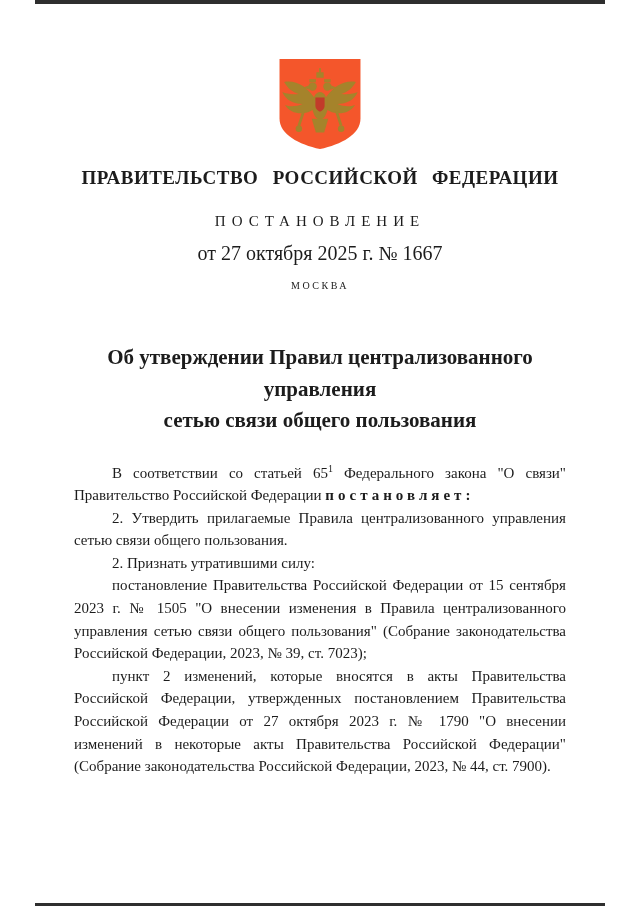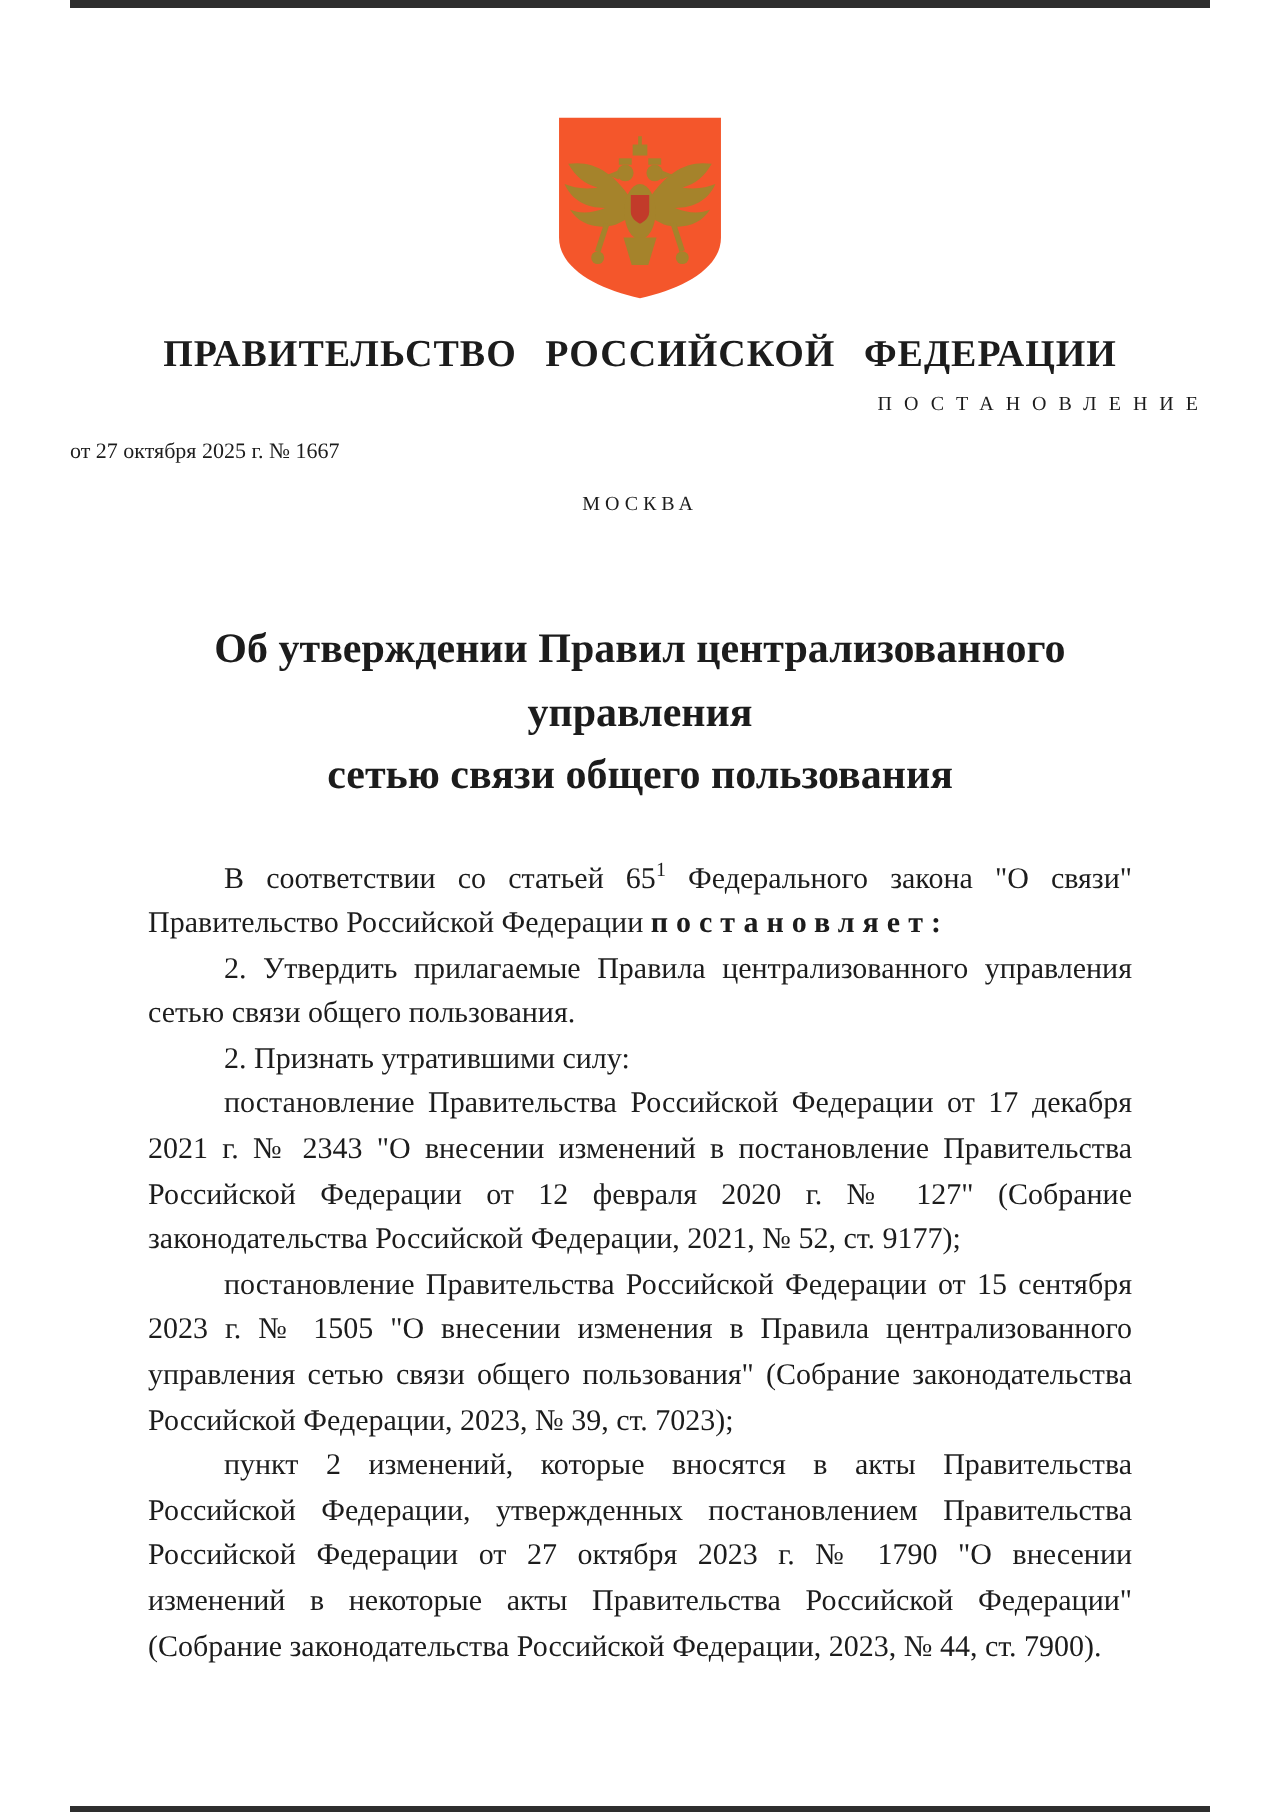--- a/index.html
+++ b/index.html
@@ -20,28 +20,29 @@
 
   .org-name{
     margin-top:15px;
     text-align:center;
     font-weight:bold;
     font-size:19px;
     letter-spacing:0.5px;
     word-spacing:9px;
   }
   .doc-type{
-    margin-top:8px;
-    text-align:right;
-    font-size:10px;
+    margin-top:24px;
+    text-align:center;
+    font-size:15px;
     letter-spacing:6px;
   }
   .date-line{
     margin-top:12px;
-    font-size:11px;
+    text-align:center;
+    font-size:20px;
   }
   .city{
     margin-top:15px;
     text-align:center;
     font-size:10px;
     letter-spacing:2.5px;
   }
   .doc-title{
     margin:51px auto 0;
     width:480px;
@@ -101,19 +102,18 @@
   <div class="city">МОСКВА</div>
 
   <div class="doc-title">Об утверждении Правил централизованного управления
 сетью связи общего пользования</div>
 
   <div class="body-text">
     <p><span>В соответствии со статьей 65</span><sup class="fn">1</sup><span> Федерального закона "О связи" Правительство Российской Федерации </span><span class="emphasis">постановляет:</span></p>
 
     <p>2. Утвердить прилагаемые Правила централизованного управления сетью связи общего пользования.</p>
     <p>2. Признать утратившими силу:</p>
-    <p>постановление Правительства Российской Федерации от 17 декабря 2021 г. № 2343 "О внесении изменений в постановление Правительства Российской Федерации от 12 февраля 2020 г. № 127" (Собрание законодательства Российской Федерации, 2021, № 52, ст. 9177);</p>
     <p>постановление Правительства Российской Федерации от 15 сентября 2023 г. № 1505 "О внесении изменения в Правила централизованного управления сетью связи общего пользования" (Собрание законодательства Российской Федерации, 2023, № 39, ст. 7023);</p>
     <p>пункт 2 изменений, которые вносятся в акты Правительства Российской Федерации, утвержденных постановлением Правительства Российской Федерации от 27 октября 2023 г. № 1790 "О внесении изменений в некоторые акты Правительства Российской Федерации" (Собрание законодательства Российской Федерации, 2023, № 44, ст. 7900).</p>
   </div>
 
   <div class="edge edge-bottom"></div>
 </div>
 
 </body></html>

